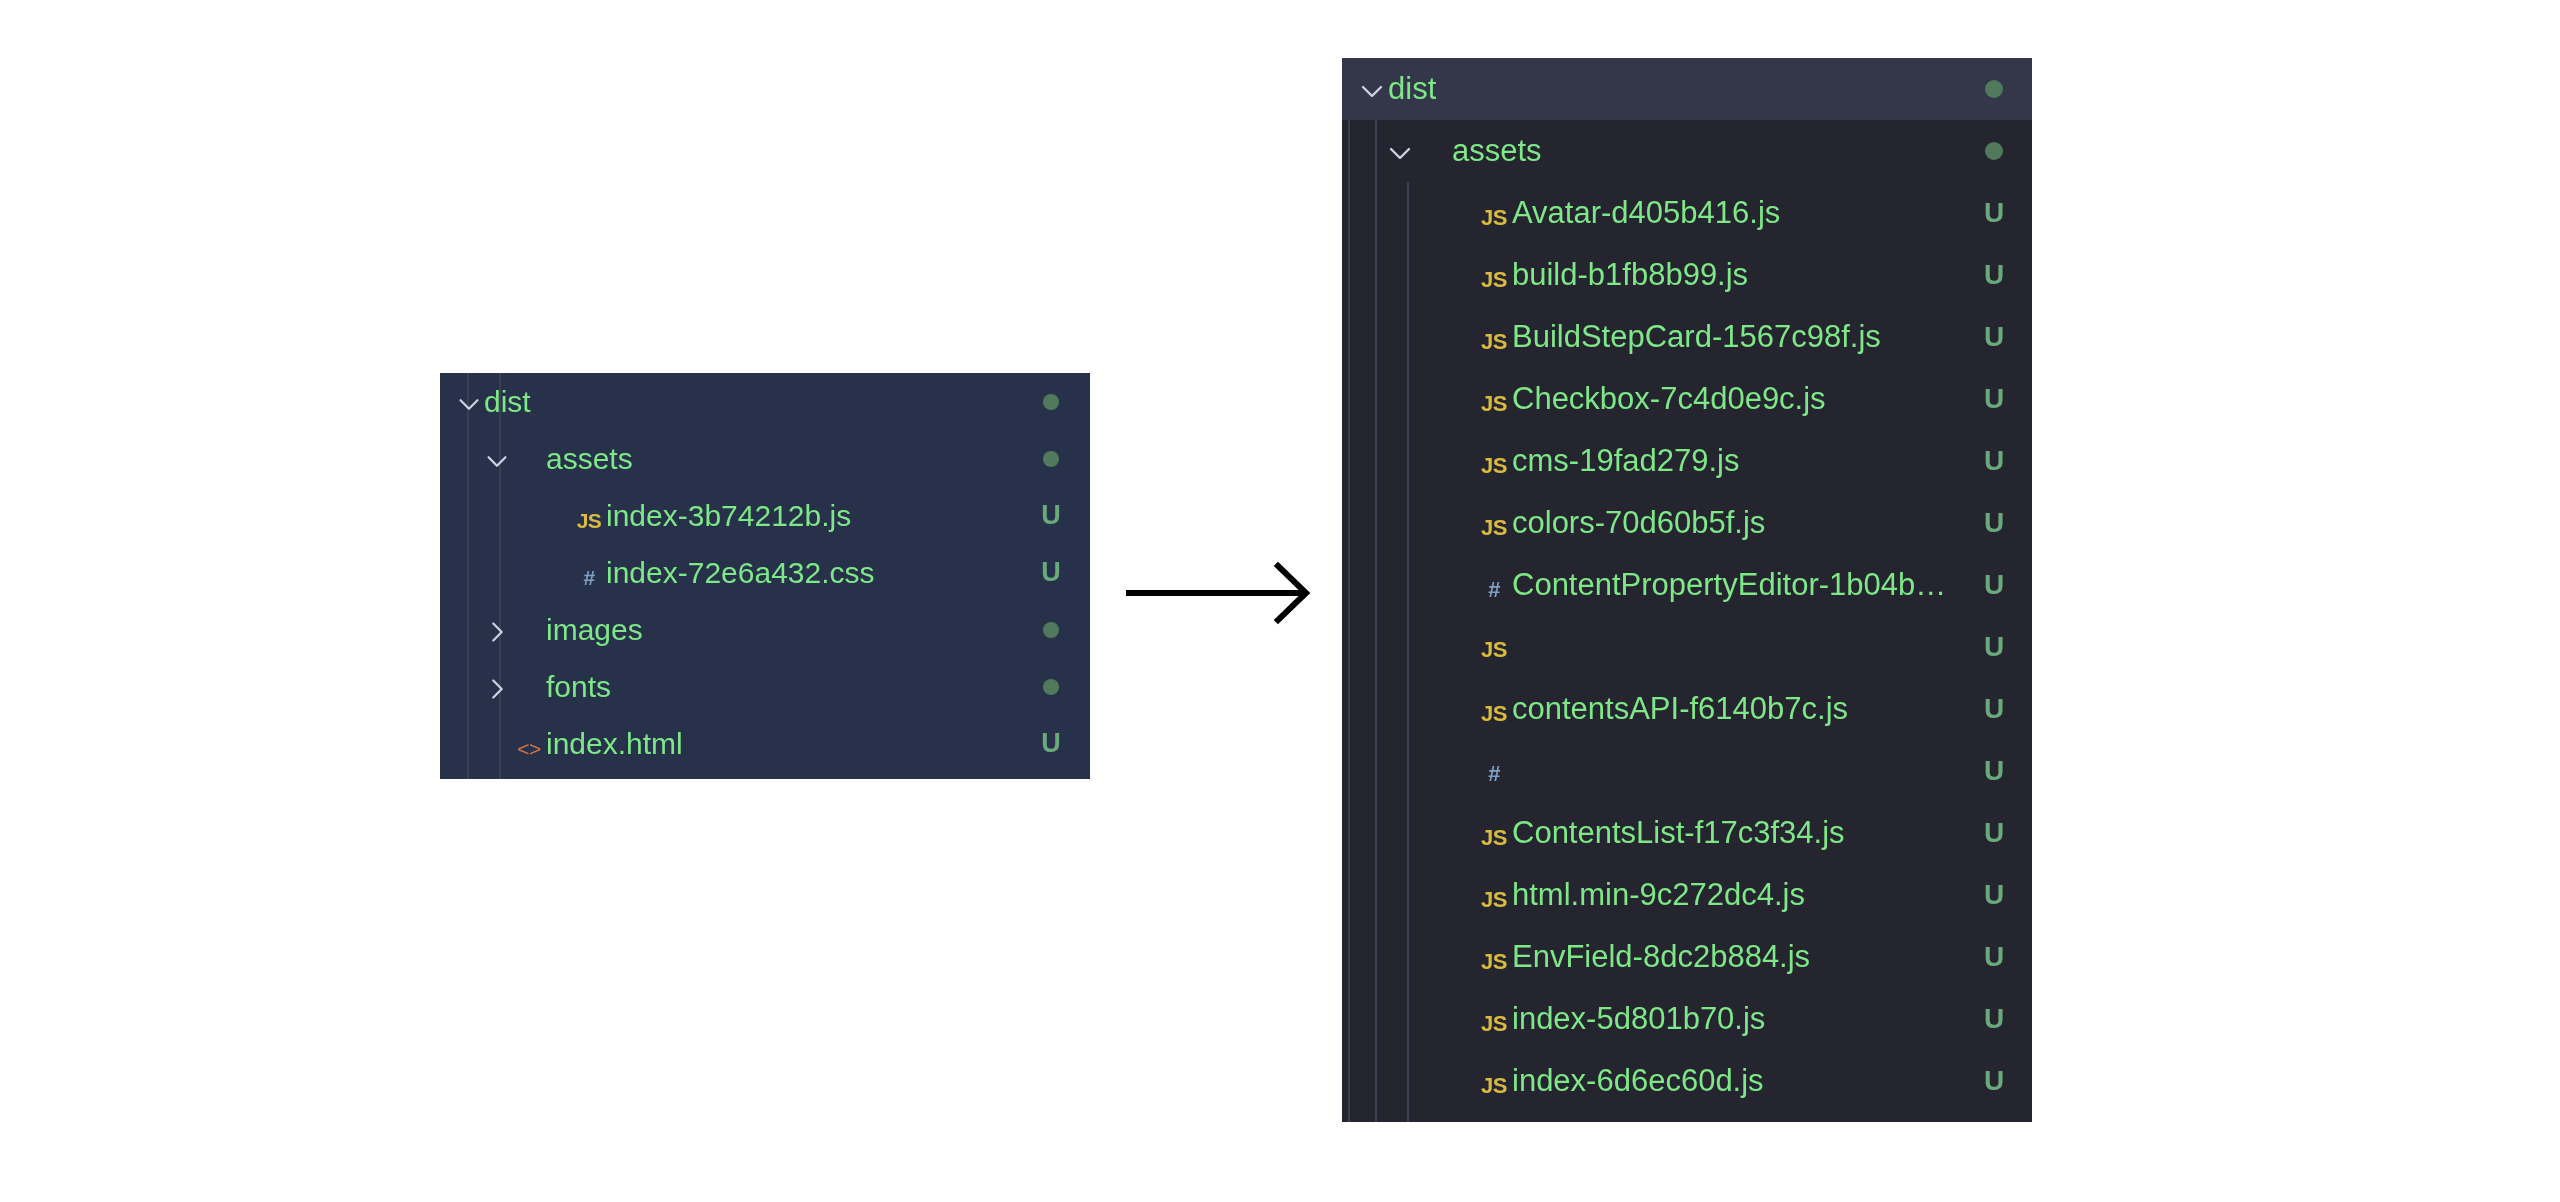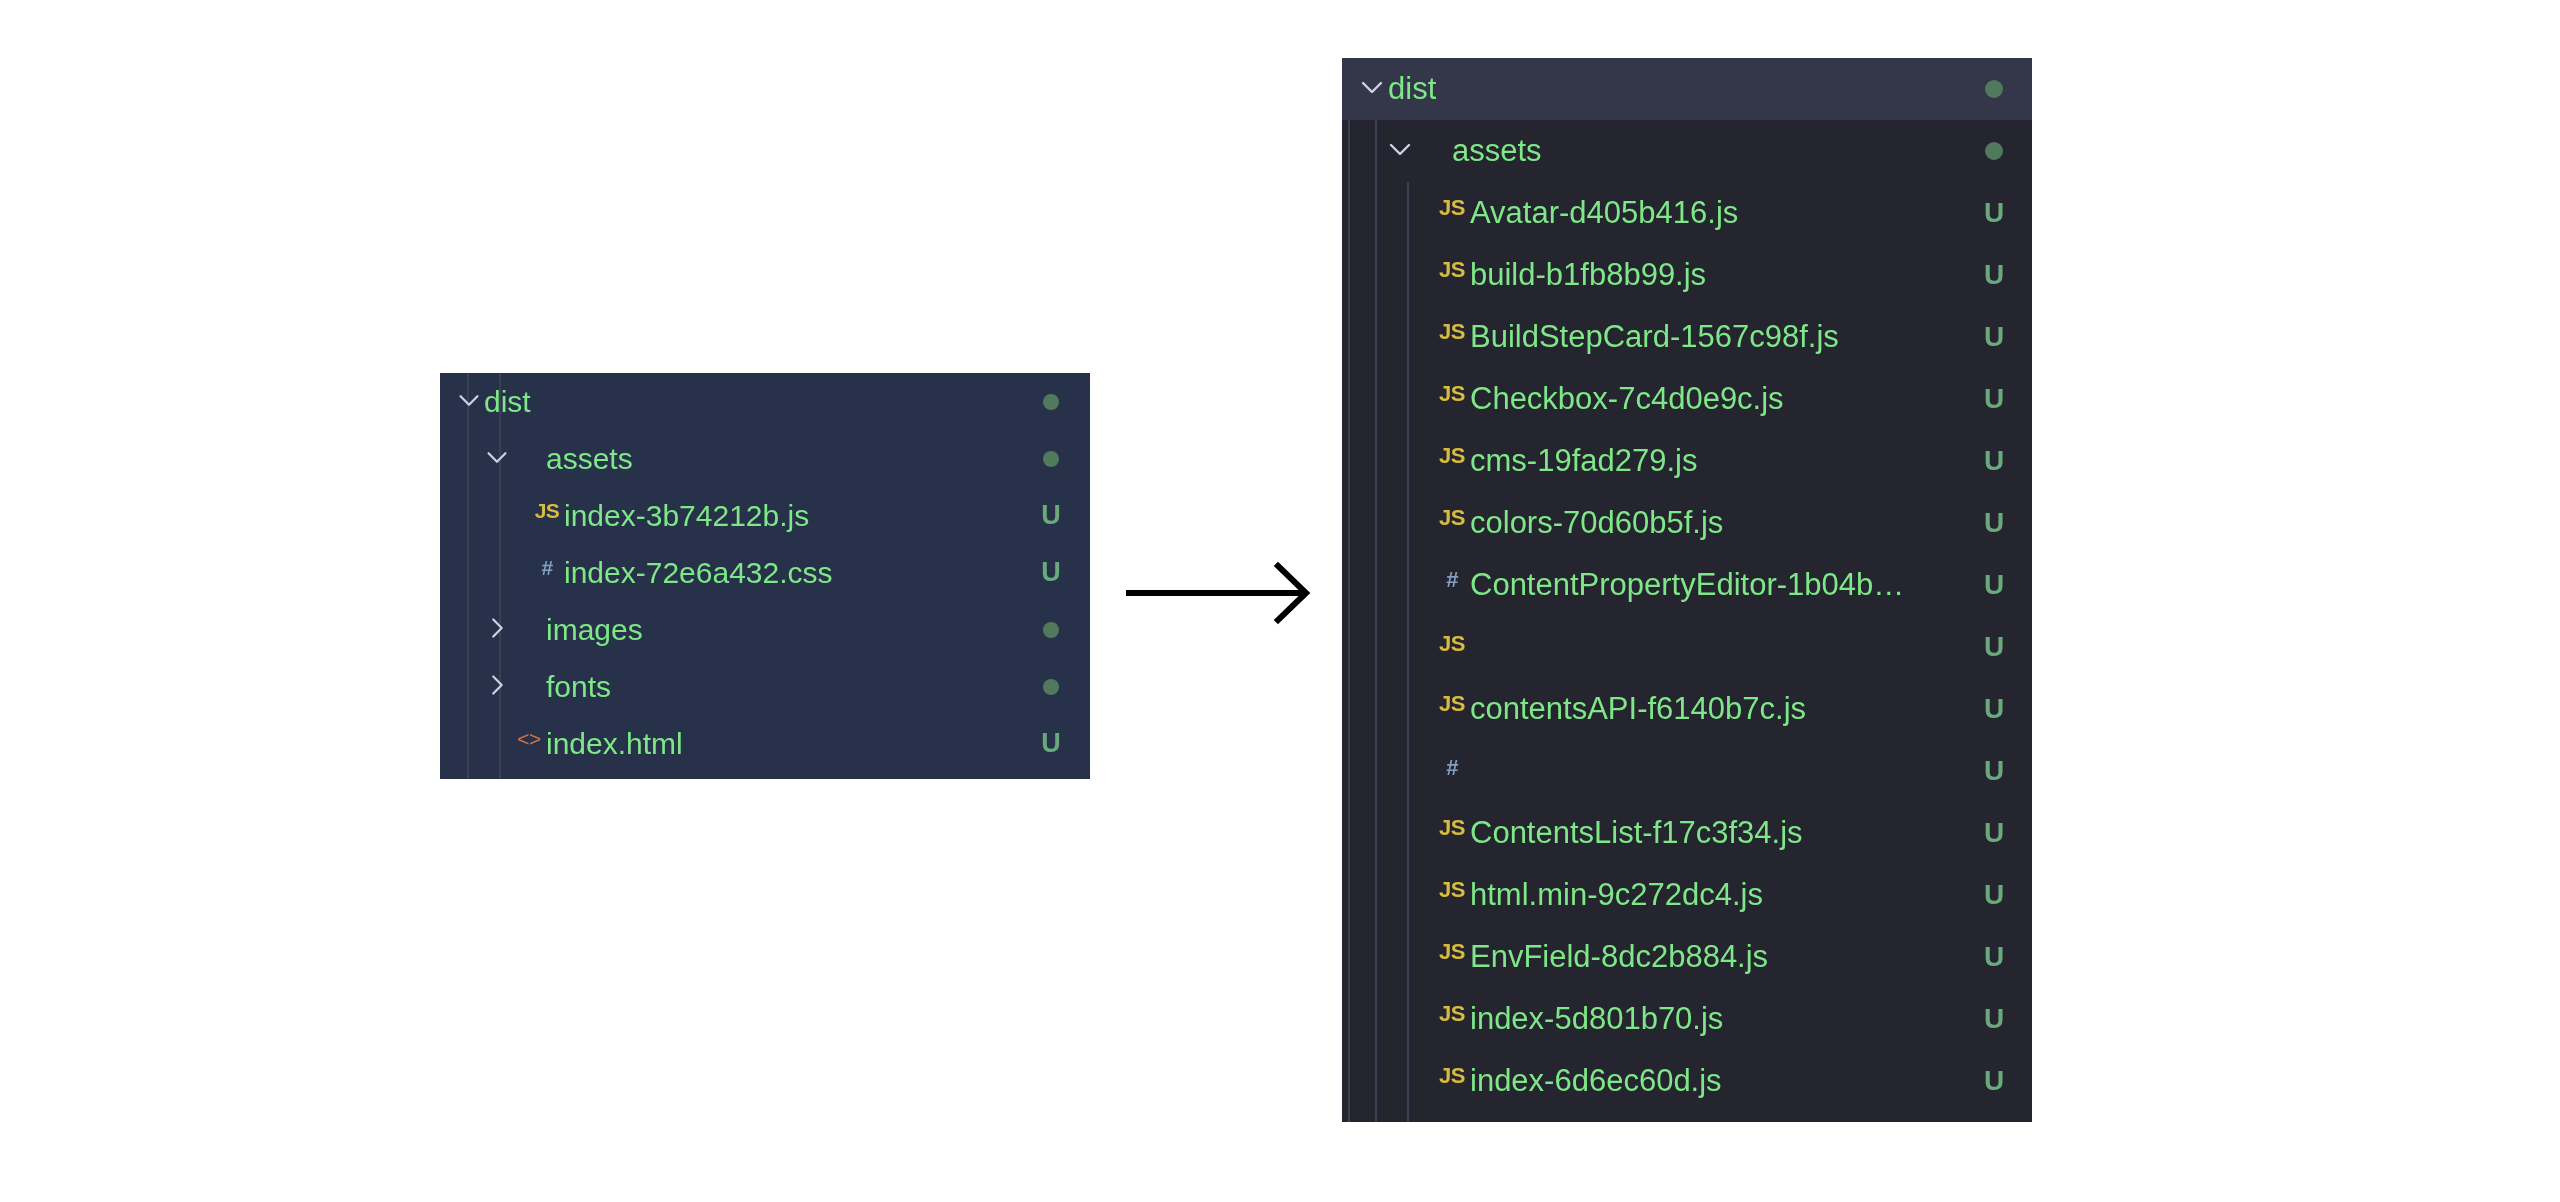--- a/index.html
+++ b/index.html
@@ -20,21 +20,21 @@
   }
   .tree-row {
     position: relative;
     display: flex;
     align-items: center;
     width: 100%;
     white-space: nowrap;
   }
   .tree-row .row-left {
     display: flex;
-    align-items: flex-start;
+    align-items: flex-end;
     flex: 1 1 auto;
     min-width: 0;
   }
   .twisty {
     flex: 0 0 auto;
     display: inline-block;
     position: relative;
     color: #ccd2e0;
   }
   .twisty svg { display:block; }
@@ -98,21 +98,21 @@
   #panel-after .node-label { font-size: 31px; }
   #panel-after .status-u { font-size: 28px; width: 48px; margin-right: 14px; }
   #panel-after .status-dot { width: 18px; height: 18px; margin-right: 29px; }
   #panel-after .file-icon { width: 36px; font-size: 22px; }
   #panel-after .twisty { width: 32px; height: 32px; }
   #panel-after .row-selected { background: #333749; }
 
   
   .depth-0 .row-left { padding-left: 14px; }
   .depth-1 .row-left { padding-left: 42px; }
-  .depth-2 .row-left { padding-left: 60px; }
+  .depth-2 .row-left { padding-left: 102px; }
 
   
   #arrow-connector {
     position: absolute;
     left: 1120px; top: 558px;
     width: 200px; height: 70px;
   }
 </style>
 </head>
 <body>

